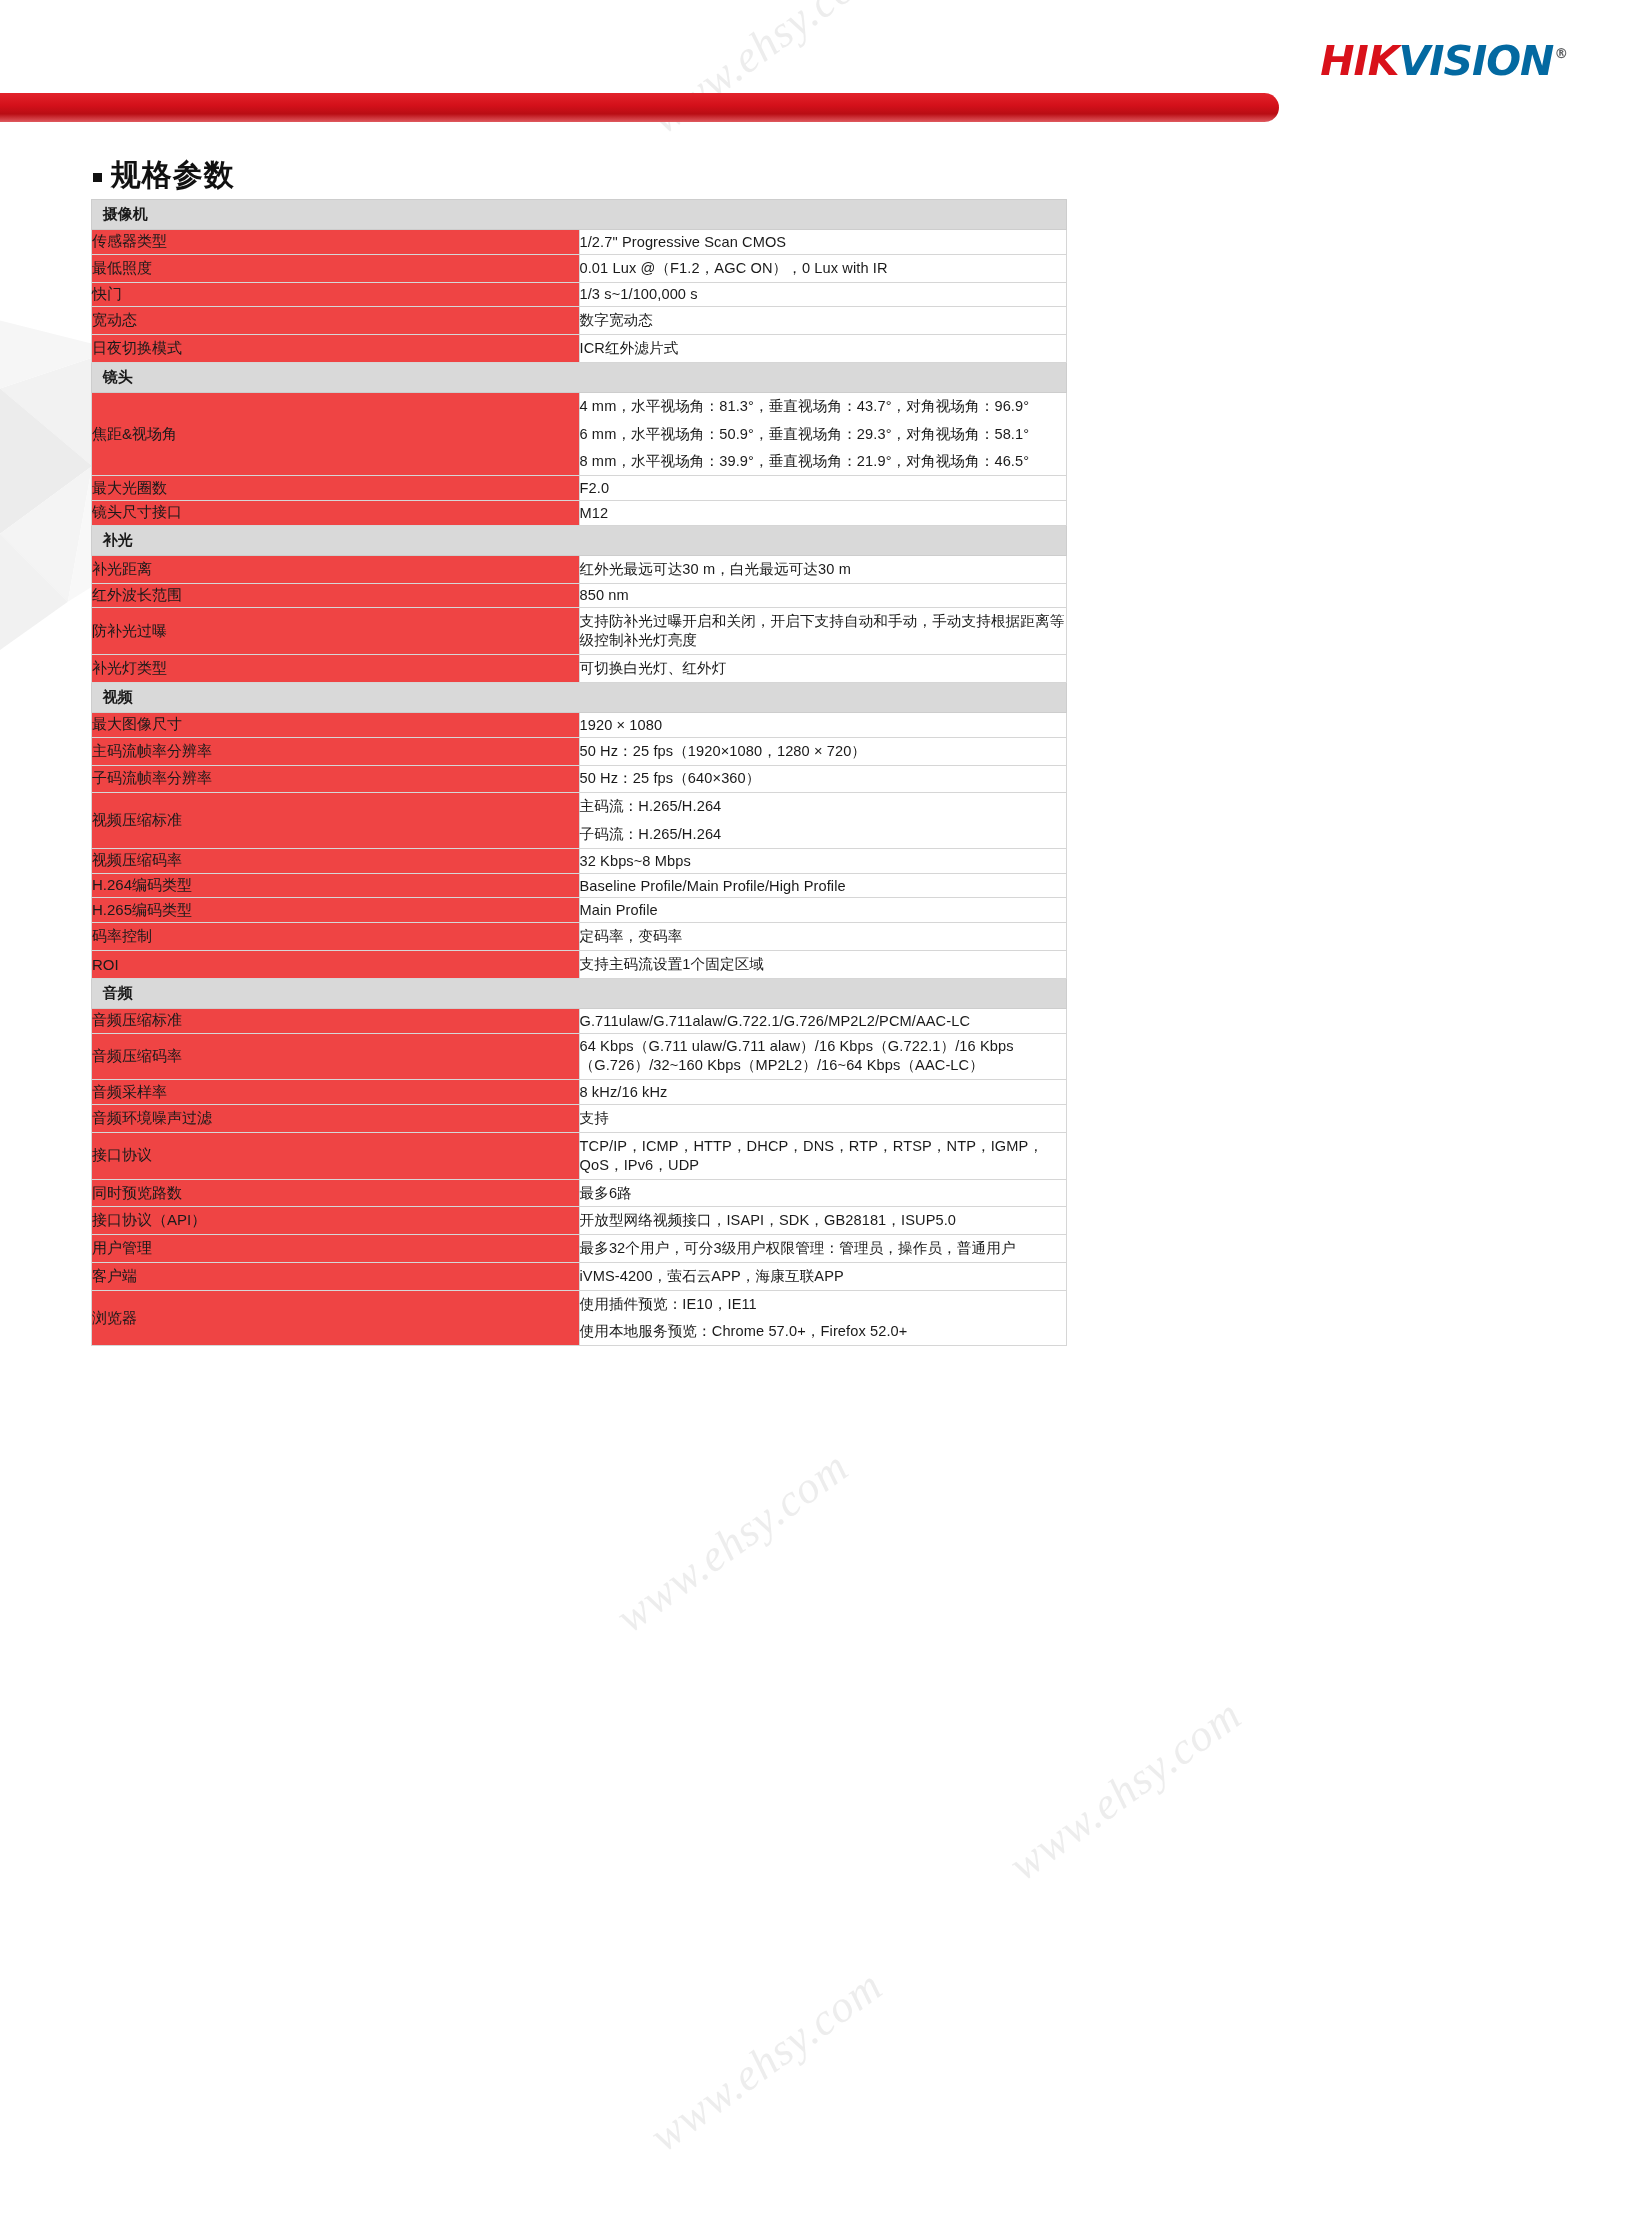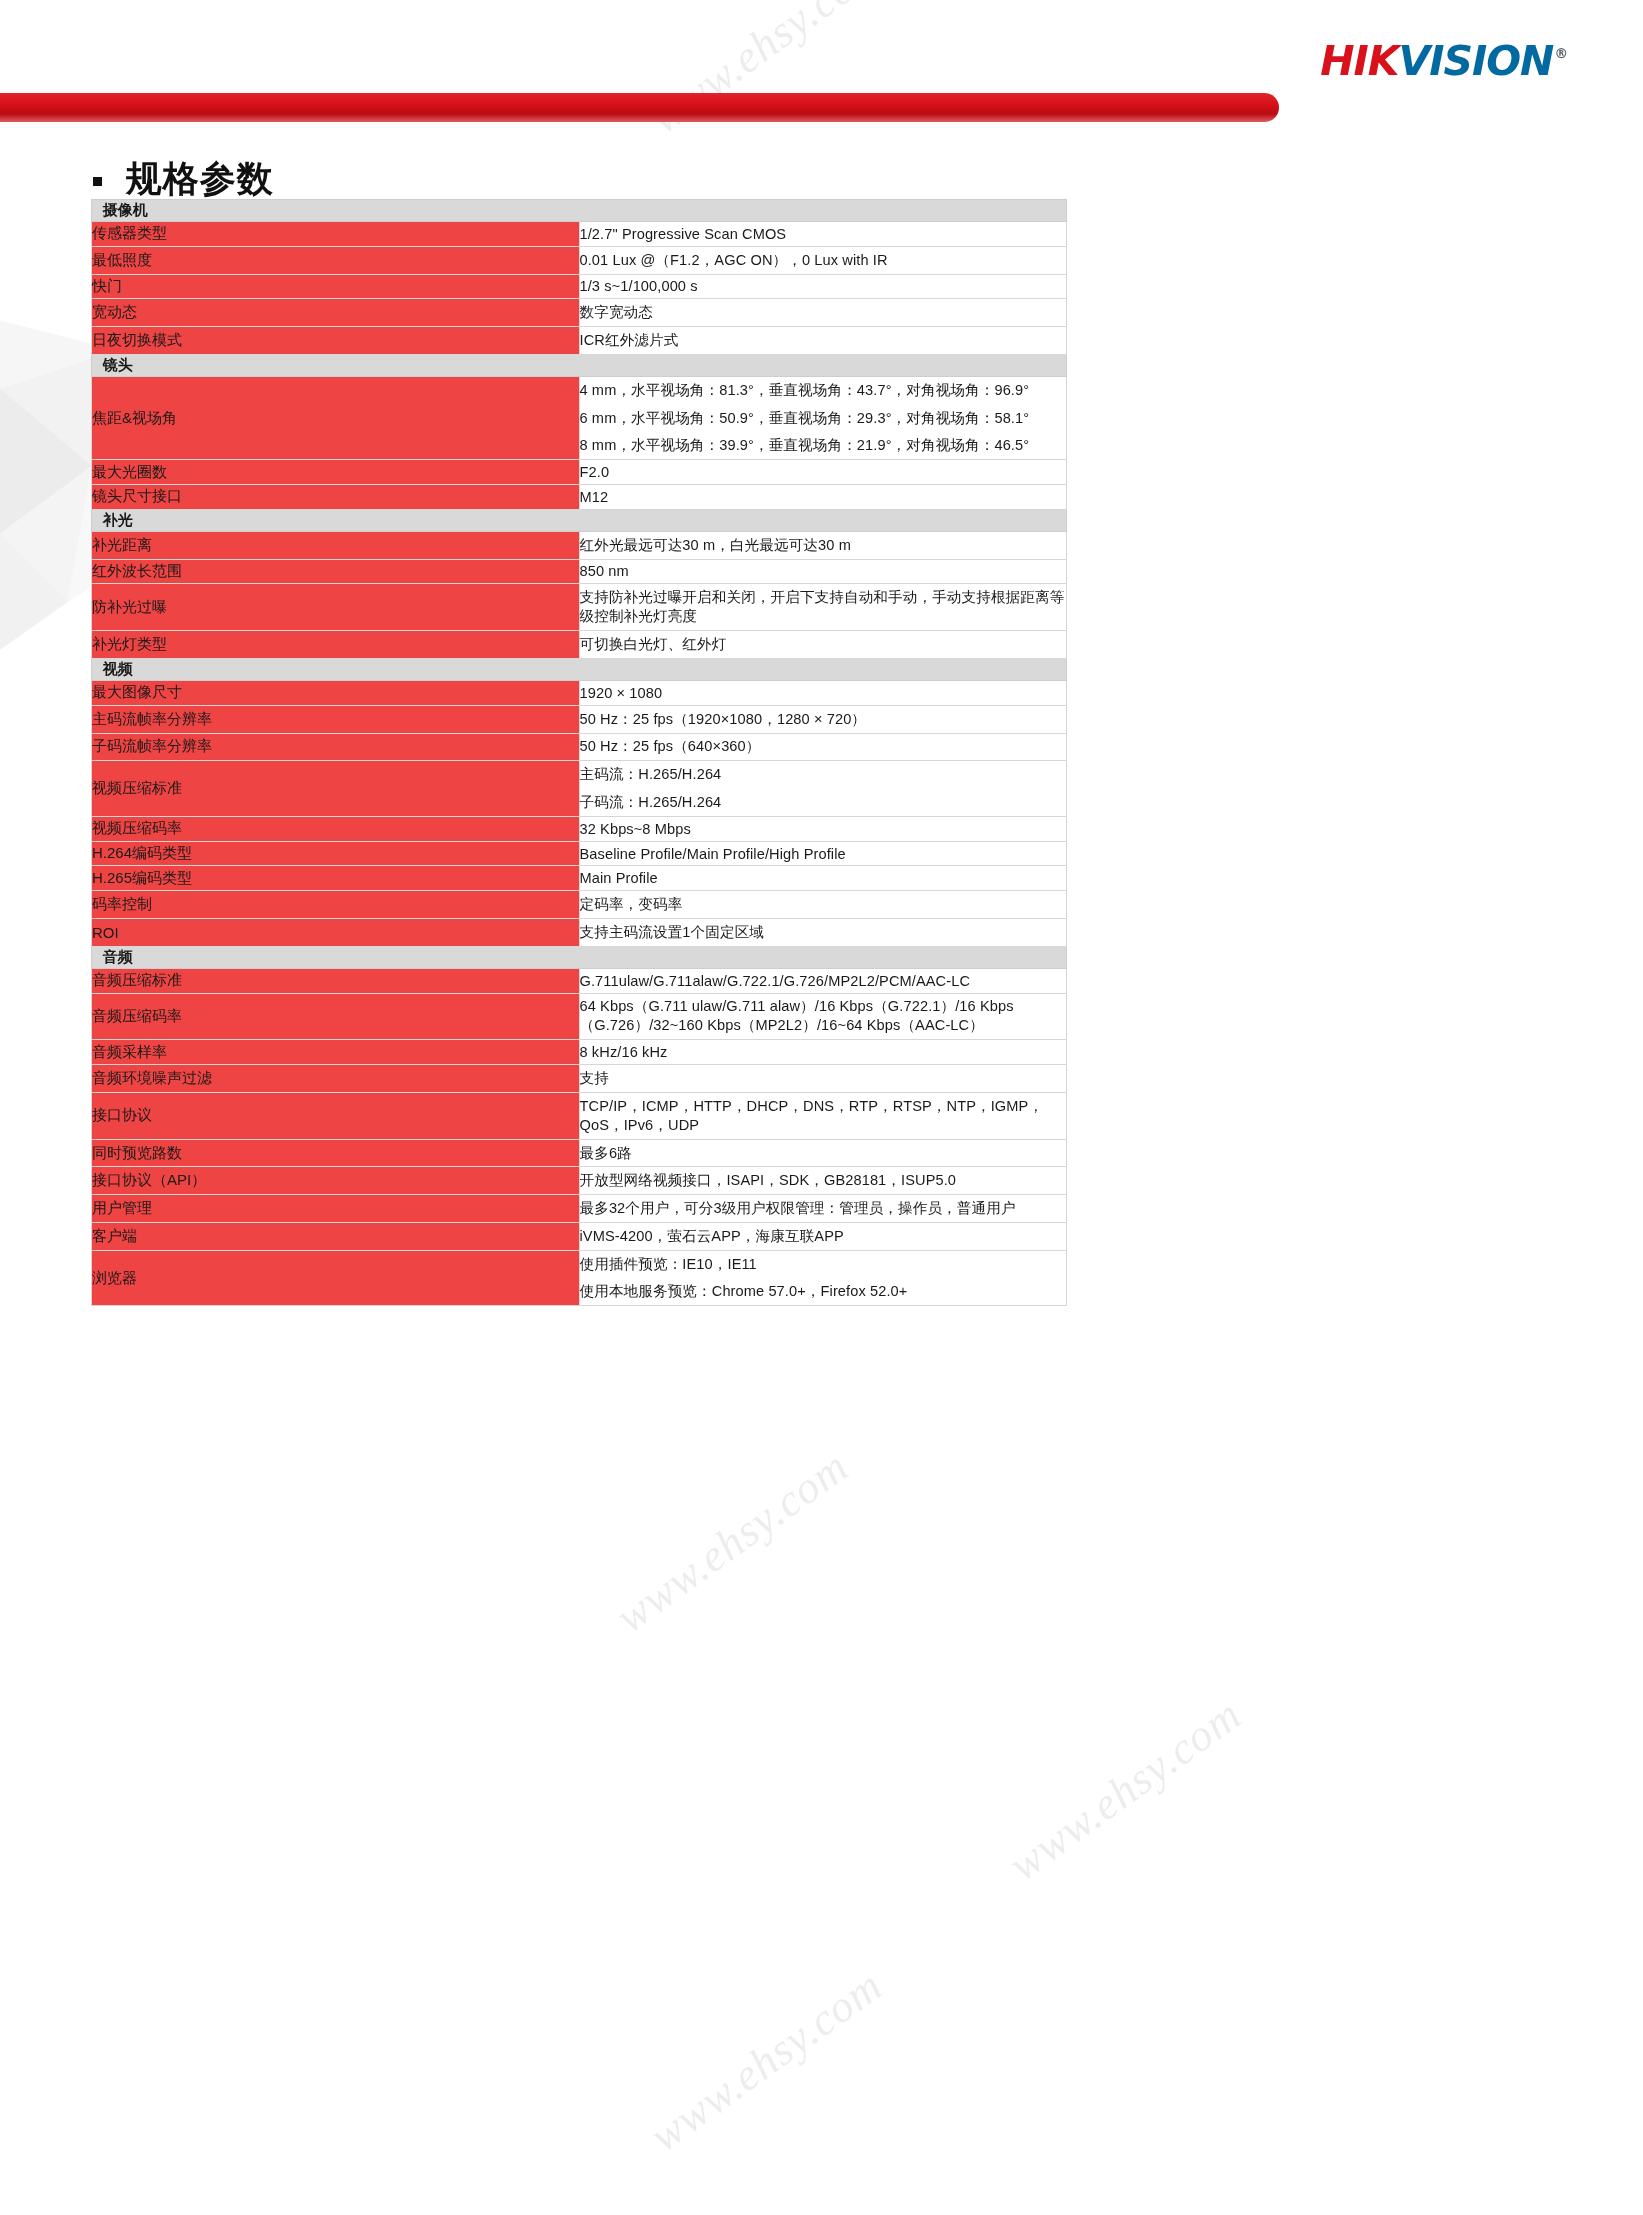--- a/index.html
+++ b/index.html
@@ -69,22 +69,22 @@
     background: linear-gradient(to bottom, #e2232b 0%, #d4101a 42%, #b90d14 72%, #e05a5f 100%);
     border-radius: 0 15.5px 15.5px 0;
   }
 
   
   .page-title {
     position: absolute;
     left: 93px; top: 155px;
     display: flex;
     align-items: center;
-    gap: 24px;
-    font-size: 36px;
+    gap: 9px;
+    font-size: 30px;
     font-weight: bold;
     color: #111;
     letter-spacing: 1px;
   }
   .title-bullet {
     width: 8.7px; height: 8.7px;
     background: #111;
     display: inline-block;
     position: relative;
     top: 1.9px;
@@ -101,21 +101,21 @@
   .spec-table td {
     border: 1px solid #d6d6d6;
     padding: 0;
     vertical-align: middle;
   }
   .section-row td {
     background: #d9d9d9;
     font-weight: bold;
     font-size: 15px;
     color: #1a1a1a;
-    height: 22px;
+    height: 30px;
     padding: 0 10.7px;
     border-color: #cdcdcd;
   }
   .k-cell {
     width: 257px;
     font-size: 15px;
     color: #1a1a1a;
     padding: 8.7px 10.7px;
     background: #ef4444;
   }

